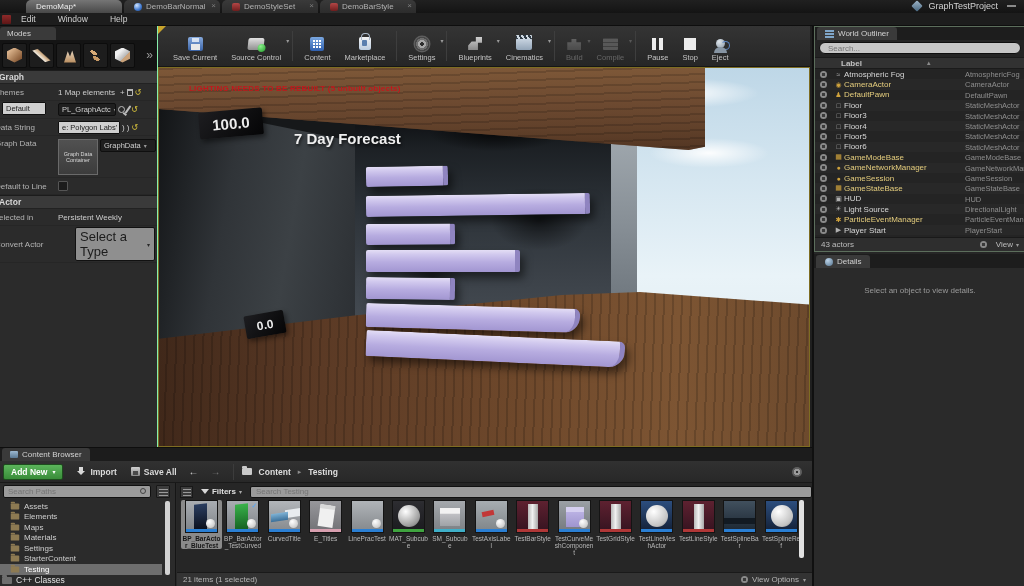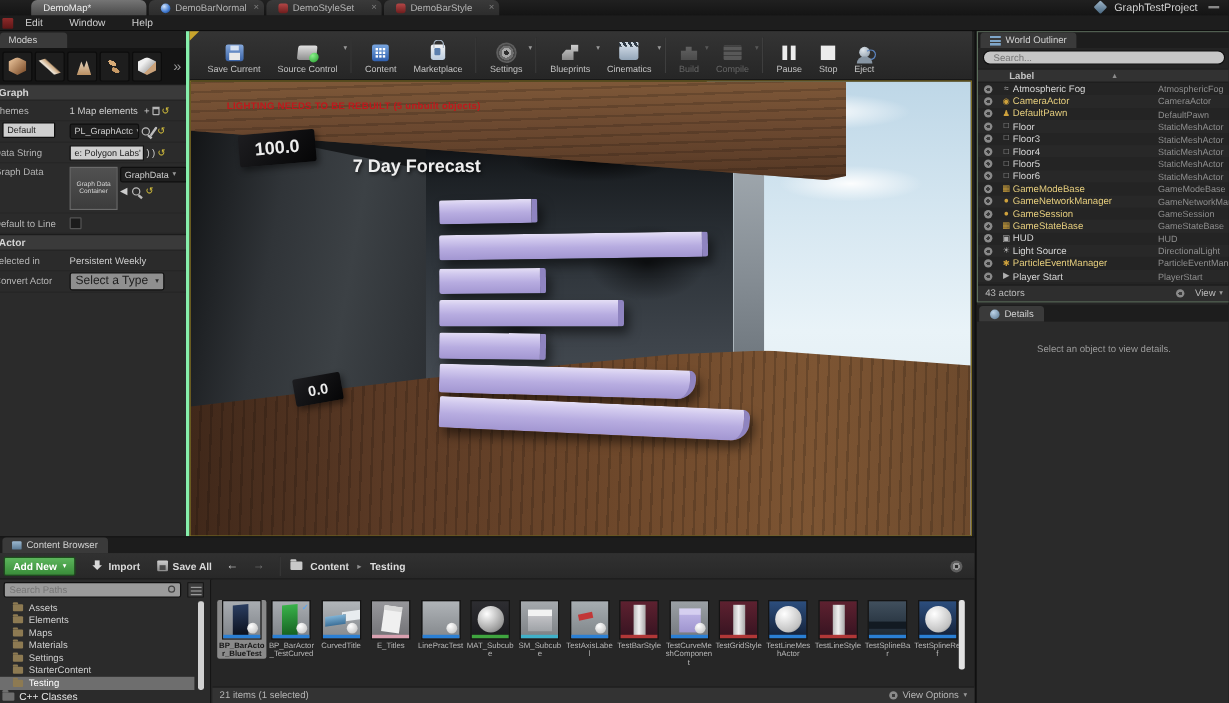--- a/index.html
+++ b/index.html
@@ -19,42 +19,42 @@
   .win-ico{width:8px;height:8px;background:linear-gradient(135deg,#9fb6c9,#46657e);transform:rotate(45deg);border-radius:1px;}
   .win-title{font-size:9px;color:#d2d2d2;}
   .win-dash{position:absolute;right:8px;top:5px;width:9px;height:2px;background:#8a8a8a;}
 
   
   .menubar{position:absolute;left:0;top:13px;width:1024px;height:13px;background:#1d1d1d;border-bottom:1px solid #0e0e0e;display:flex;align-items:center;}
   .menu-app{width:9px;height:9px;margin:0 10px 0 2px;background:linear-gradient(#8e2a2a,#5d1616);border-radius:1px;}
   .menuitem{font-size:8.5px;color:#cfcfcf;margin-right:22px;}
 
   
-  .leftpanel{position:absolute;left:0;top:26px;width:158px;height:421px;background:#2b2b2b;border-right:3px solid #86efac;}
+  .leftpanel{position:absolute;left:0;top:26px;width:158px;height:421px;background:#2b2b2b;border-right:1px solid #86efac;}
   .lp-tabstrip{position:absolute;left:0;top:0;width:100%;height:14px;background:#1f1f1f;}
   .lp-tab{position:absolute;left:0;top:1px;width:56px;height:13px;background:#3a3a3a;border-radius:3px 3px 0 0;font-size:8px;color:#d0d0d0;display:flex;align-items:center;padding-left:7px;}
   .lp-icons{position:absolute;left:0;top:14px;width:100%;height:30px;background:#141414;display:flex;align-items:center;gap:2px;padding-left:2px;}
   .mtile{width:25px;height:25px;background:#1d1d1d;border:1px solid #0c0c0c;border-radius:2px;position:relative;overflow:hidden;}
   .mtile .shape{position:absolute;inset:4px;}
   .mi-place .shape{background:linear-gradient(135deg,#d8b088 20%,#8a5c38 80%);clip-path:polygon(50% 0,100% 25%,100% 75%,50% 100%,0 75%,0 25%);}
   .mi-paint .shape{background:linear-gradient(60deg,transparent 35%,#efe7da 40%,#cdaa82 58%,transparent 64%);transform:rotate(-18deg);}
   .mi-landscape .shape{background:linear-gradient(#efe3d2,#b98d5e);clip-path:polygon(20% 100%,45% 25%,60% 60%,75% 20%,100% 100%,0 100%);}
   .mi-foliage .shape{background:radial-gradient(6px 3px at 30% 40%,#d8ab77 60%,transparent 62%),radial-gradient(6px 3px at 65% 65%,#c89a66 60%,transparent 62%);transform:rotate(30deg);}
   .mi-geometry .shape{background:linear-gradient(135deg,#f0f0f0 30%,#b9b9b9 60%,#caa27a 62%);clip-path:polygon(50% 0,100% 25%,100% 75%,50% 100%,0 75%,0 25%);}
   .lp-chevrons{margin-left:auto;margin-right:4px;color:#9a9a9a;font-size:12px;}
   .lp-body{position:absolute;left:0;top:44px;width:100%;bottom:0;overflow:hidden;}
   .lp-section{height:14px;background:#3a3a3a;border-top:1px solid #1c1c1c;border-bottom:1px solid #222;font-size:8.5px;font-weight:bold;color:#d6d6d6;display:flex;align-items:center;padding-left:4px;}
   .lp-row{display:flex;align-items:center;min-height:17px;padding:1px 2px 1px 0;border-bottom:1px solid #262626;}
   .lp-label{width:58px;overflow:hidden;flex:none;font-size:8px;color:#b4b4b4;}
   .lp-label span{display:inline-block;margin-left:-5px;white-space:nowrap;}
   .lp-val{display:flex;align-items:center;gap:2px;flex:1;font-size:8px;color:#cfcfcf;}
   .lite-input{background:#cfcfcf;color:#222;border:1px solid #0f0f0f;border-radius:1px;font-size:7.5px;padding:1px 3px;white-space:nowrap;overflow:hidden;}
   .dark-select{background:#1f1f1f;border:1px solid #0f0f0f;color:#cfcfcf;border-radius:2px;font-size:7.5px;padding:1px 3px;display:flex;gap:3px;align-items:center;white-space:nowrap;}
   .dark-select::after{content:"▾";font-size:6px;color:#9a9a9a;}
-  .gray-select{background:#8f8f8f;border:1px solid #111;color:#1c1c1c;border-radius:2px;font-size:10px;padding:1px 4px;display:flex;gap:6px;align-items:center;}
+  .gray-select{background:#8f8f8f;border:1px solid #111;color:#1c1c1c;border-radius:2px;font-size:13px;padding:1px 4px;display:flex;gap:6px;align-items:center;margin-left:17px;}
   .gray-select::after{content:"▾";font-size:6px;color:#2a2a2a;}
   .mini{font-size:8px;color:#cdcdcd;}
   .mini.yel{color:#d9c33c;}
   .ic-mag{width:7px;height:7px;border:1.5px solid #bdbdbd;border-radius:50%;position:relative;flex:none;}
   .ic-mag::after{content:"";position:absolute;right:-3px;bottom:-2px;width:4px;height:1.5px;background:#bdbdbd;transform:rotate(40deg);}
   .ic-pen{width:2px;height:9px;background:#bdbdbd;transform:rotate(35deg);border-radius:1px;flex:none;}
   .ic-trash{width:6px;height:7px;border:1px solid #b5b5b5;border-top:2px solid #b5b5b5;border-radius:0 0 1px 1px;flex:none;}
   .checkbox{width:10px;height:10px;background:#1c1c1c;border:1px solid #555;border-radius:1px;}
   .gd-thumb{width:40px;height:36px;background:linear-gradient(#515151,#3c3c3c);border:1px solid #6a6a6a;color:#d8d8d8;font-size:5.5px;display:flex;align-items:center;justify-content:center;text-align:center;line-height:6.5px;}
 
@@ -314,21 +314,21 @@
           <span class="mini">)</span>
           <span class="mini">)</span>
           <span class="mini yel">↺</span>
         </div>
       </div>
 
       <div class="lp-row" style="min-height:42px;align-items:flex-start;padding-top:3px;">
         <div class="lp-label"><span>Graph Data</span></div>
         <div class="lp-val" style="align-items:flex-start;">
           <span class="gd-thumb">Graph Data Container</span>
-          <span style="display:flex;flex-direction:column;gap:3px;">
+          <span style="display:flex;flex-direction:row;gap:3px;">
             <span class="dark-select" style="width:56px;">GraphData</span>
             <span style="display:flex;gap:4px;align-items:center;">
               <span class="mini">◀</span>
               <span class="ic-mag"></span>
               <span class="mini yel">↺</span>
             </span>
           </span>
         </div>
       </div>
 
@@ -669,20 +669,27 @@
           <div class="tree-root">
             <span class="fold dark"></span>
             <span>C++ Classes</span>
           </div>
           <div class="tree-root"></div>
         </div>
       <div class="tree-scroll"></div>
     </div>
 
     <div class="cb-right">
+      <div class="filt-row">
+        <span class="filt-list"></span>
+        <span class="filt-btn">
+            <span>Filters</span>
+          </span>
+        <input class="st-input" placeholder="Search Testing" style="">
+      </div>
       <div class="grid" id="assetgrid">
           <div class="asset sel" style="left: 4px; top: 0px;">
             <div class="thumb th-bar-navy">
               <div class="shape"></div>
               <span class="ball"></span>
               <div class="underline" style="background: rgb(42, 127, 212);"></div>
             </div>
             <div class="aname">BP_BarActor_BlueTest</div>
           </div>
           <div class="asset" style="left: 45.4px; top: 0px;">

